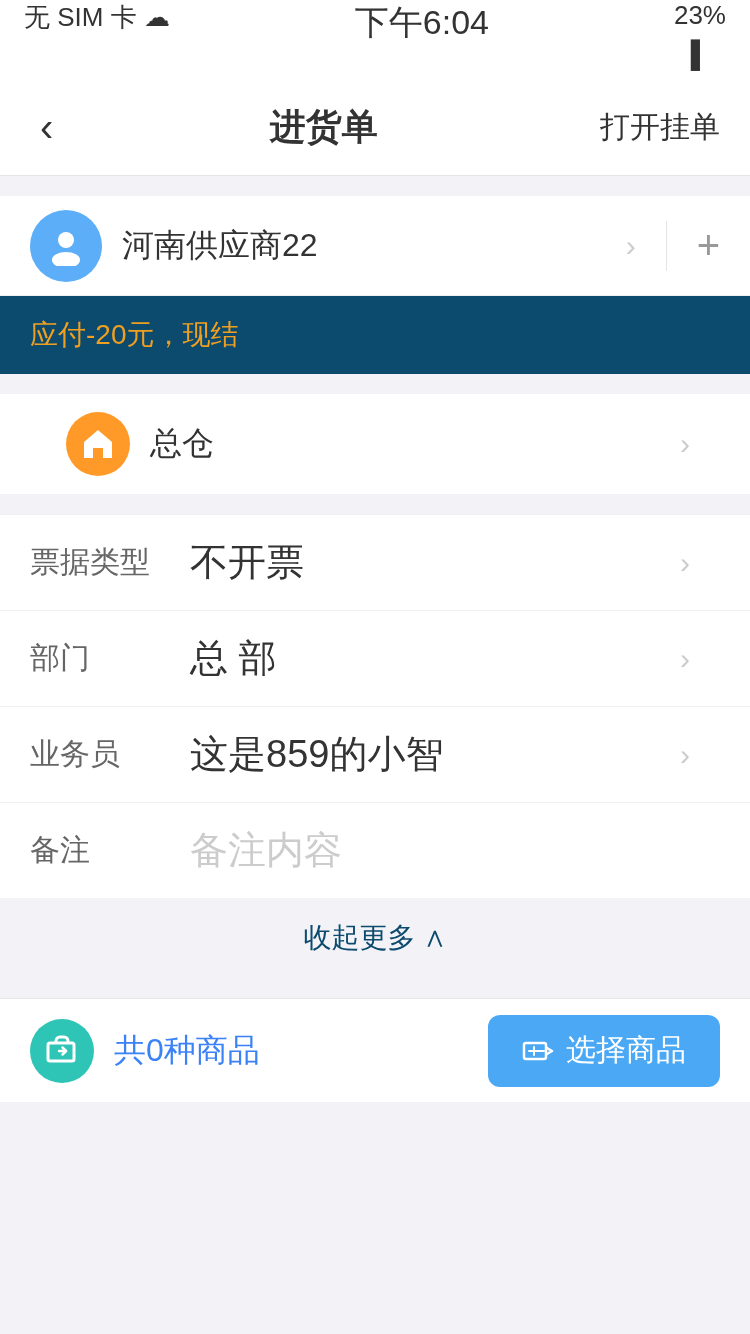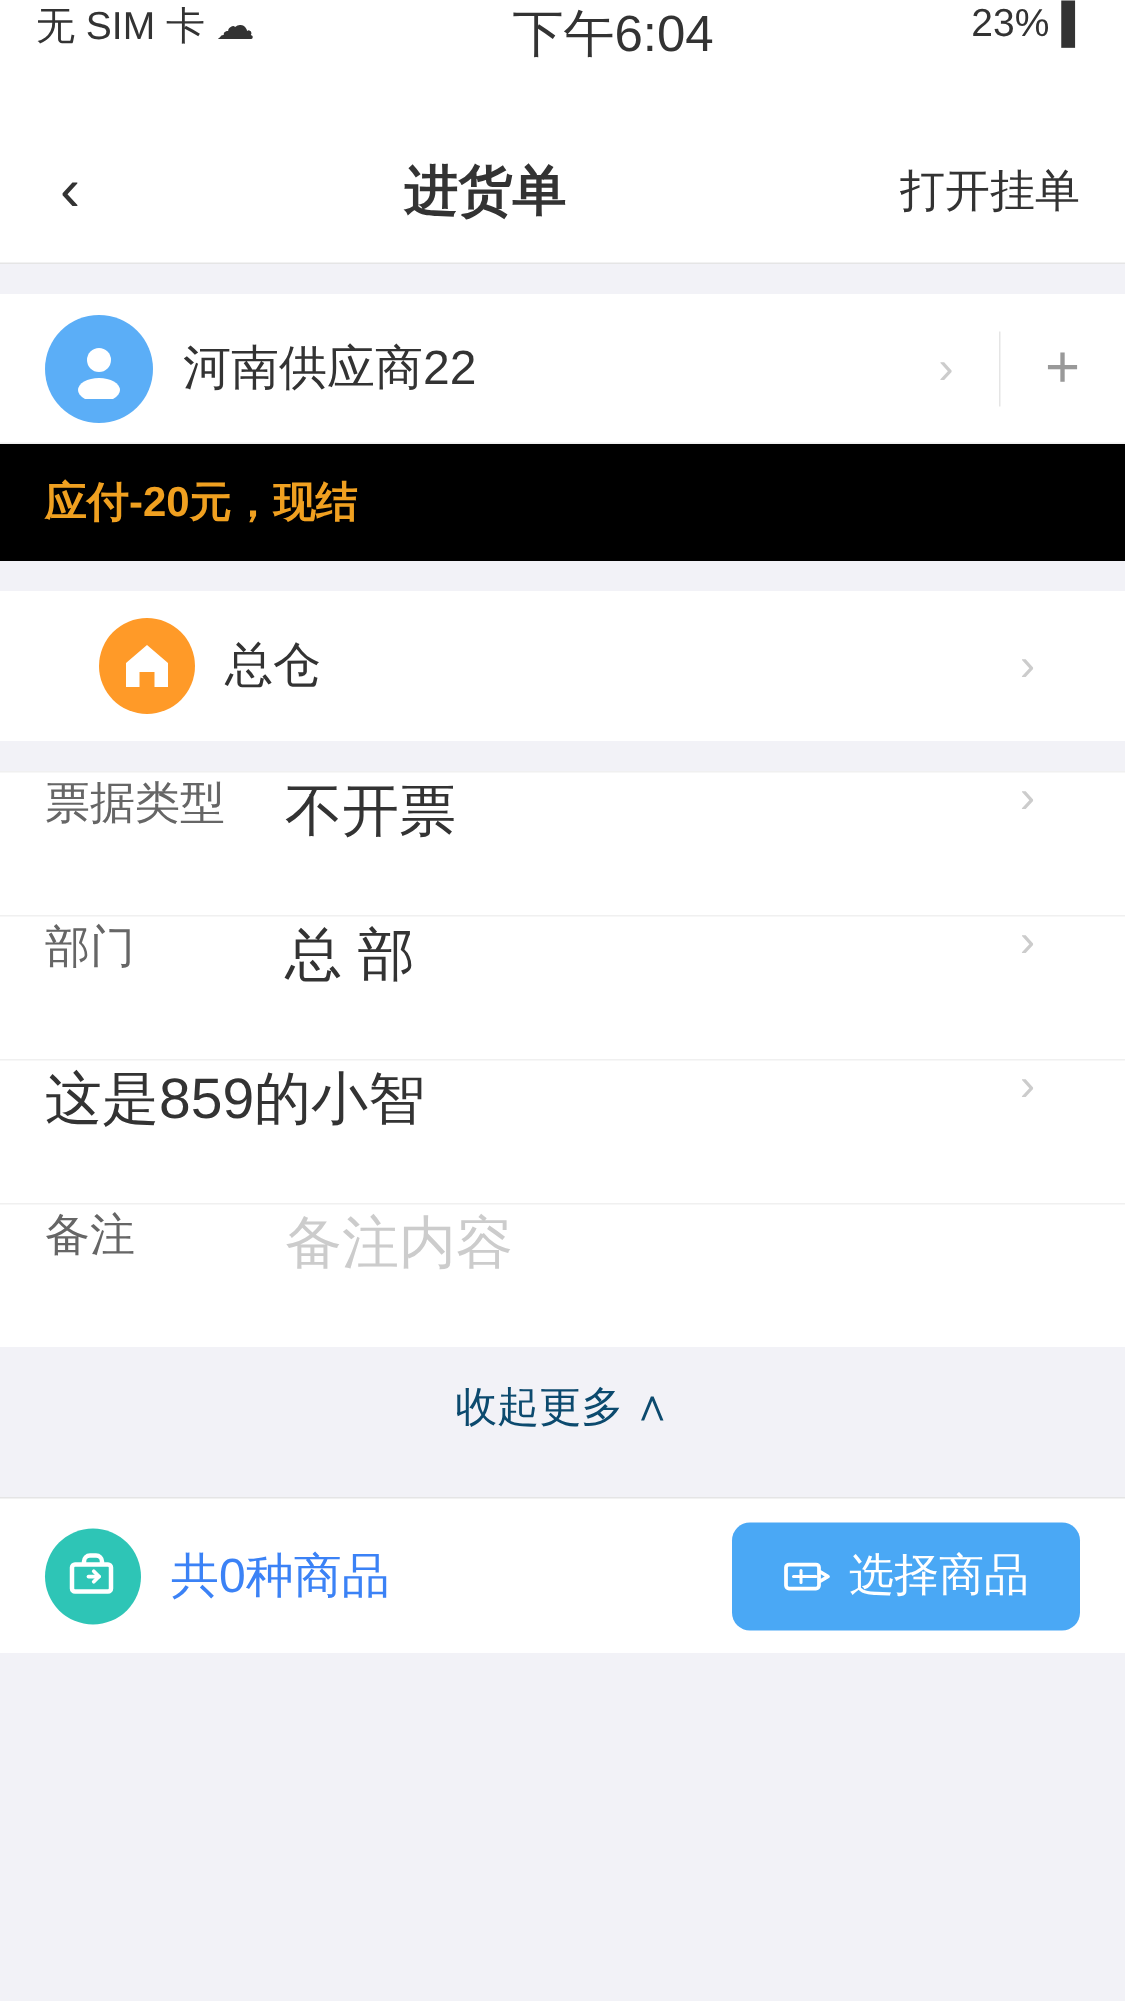--- a/index.html
+++ b/index.html
@@ -20,21 +20,21 @@
       background: #fff;
       display: flex;
       align-items: flex-start;
       justify-content: space-between;
       padding: 0 24px;
       font-size: 26px;
       color: #333;
     }
     .status-left { display: flex; align-items: center; gap: 10px; }
     .status-center { font-size: 34px; font-weight: 500; }
-    .status-right { display: flex; align-items: center; gap: 8px; font-size: 26px; }
+    .status-right { display: flex; align-items: center; gap: 8px; font-size: 26px; flex-direction: column; }
 
     
     .nav-bar {
       width: 750px;
       height: 96px;
       background: #fff;
       display: flex;
       align-items: center;
       justify-content: space-between;
       padding: 0 30px;
@@ -107,25 +107,24 @@
       margin-right: 30px;
     }
     .plus-icon {
       font-size: 40px;
       color: #999;
       cursor: pointer;
     }
 
     
     .notice-bar {
-      background: #000000;
+      background: #0c4a6e;
       padding: 20px 30px;
       font-size: 28px;
       color: #f0a020;
-      font-weight: bold;
     }
 
     
     .warehouse-row {
       display: flex;
       align-items: center;
       padding: 0 30px;
       height: 100px;
       margin-left: 36px;
     }
@@ -142,21 +141,21 @@
     }
     .warehouse-name {
       flex: 1;
       font-size: 32px;
       color: #333;
     }
 
     
     .form-row {
       display: flex;
-      align-items: flex-start;
+      align-items: center;
       padding: 0 30px;
       height: 96px;
       border-top: 1px solid #f0f0f0;
       cursor: pointer;
     }
     .form-label {
       font-size: 30px;
       color: #666;
       width: 160px;
       flex-shrink: 0;
@@ -296,20 +295,21 @@
       <span class="chevron-icon">›</span>
     </div>
 
     <div class="form-row">
       <span class="form-label">部门</span>
       <span class="form-value">总 部</span>
       <span class="chevron-icon">›</span>
     </div>
 
     <div class="form-row">
+      <span class="form-label">业务员</span>
       <span class="form-value">这是859的小智</span>
       <span class="chevron-icon">›</span>
     </div>
 
     <div class="form-row">
       <span class="form-label">备注</span>
       <span class="form-value placeholder">备注内容</span>
     </div>
 
   </div>

